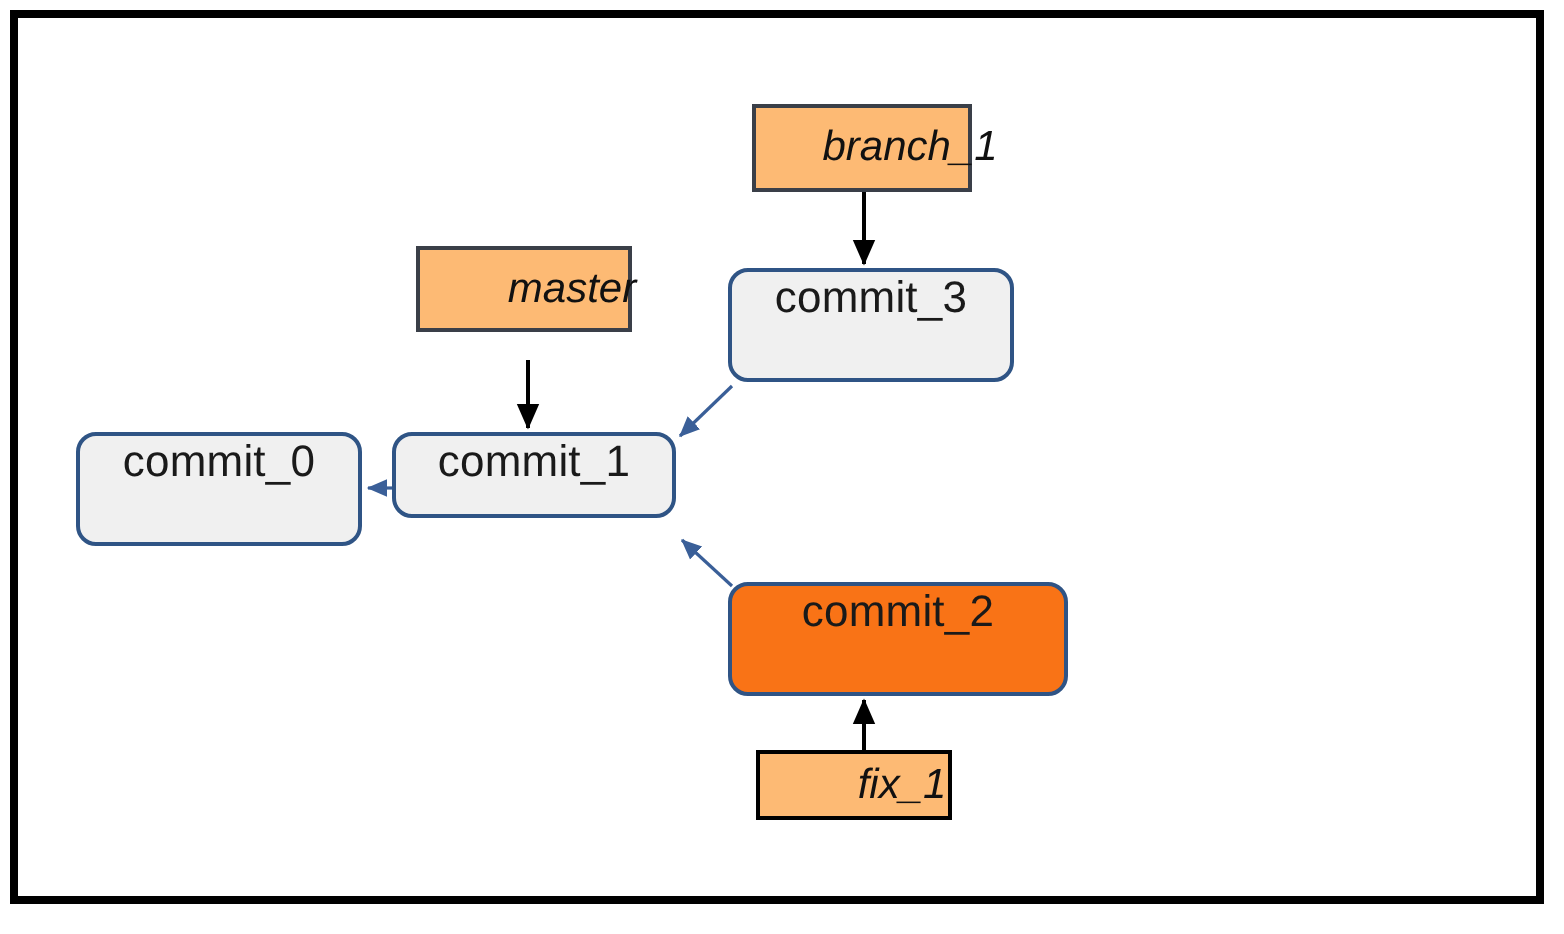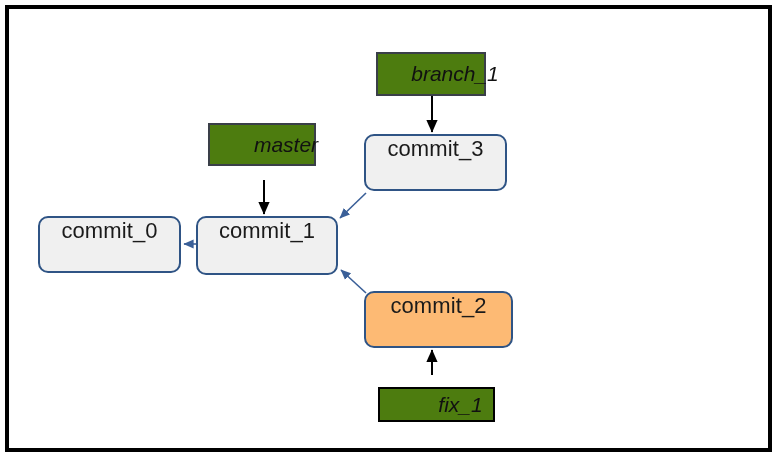--- a/index.html
+++ b/index.html
@@ -50,21 +50,21 @@
     font-weight: 400;
     font-style: normal;
     color: #1a1a1a;
     letter-spacing: 0.1px;
     white-space: nowrap;
   }
   
   .ref-label {
     position: absolute;
     box-sizing: border-box;
-    background: #4d7c0f;
+    background: #fdba74;
     border: 2px solid #3a3f48;
     border-radius: 0;
     display: flex;
     align-items: center;
     justify-content: center;
     font-size: 21px;
     font-style: italic;
     font-weight: 400;
     color: #111111;
     white-space: nowrap;
@@ -98,33 +98,33 @@
         <line x1="366" y1="293" x2="341" y2="270" stroke="#3a5f98" stroke-width="1.6" marker-end="url(#ah-blue)"></line>
         <line x1="264" y1="180" x2="264" y2="214" stroke="#000000" stroke-width="2" marker-end="url(#ah-black)"></line>
         <line x1="432" y1="96" x2="432" y2="132" stroke="#000000" stroke-width="2" marker-end="url(#ah-black)"></line>
         <line x1="432" y1="375" x2="432" y2="350" stroke="#000000" stroke-width="2" marker-end="url(#ah-black)"></line>
       </g>
   </svg>
 
   <div class="commit-node" style="left: 38px; top: 216px; width: 143px; height: 57px; background: rgb(240, 240, 240); border-color: rgb(47, 84, 133);">
     <span>commit_0</span>
   </div>
-  <div class="commit-node" style="left: 196px; top: 216px; width: 142px; height: 59px; background: rgb(240, 240, 240); border-color: rgb(47, 84, 133);">
+  <div class="commit-node" style="left: 196px; top: 216px; width: 142px; height: 43px; background: rgb(240, 240, 240); border-color: rgb(47, 84, 133);">
     <span>commit_1</span>
   </div>
-  <div class="commit-node" style="left: 364px; top: 291px; width: 149px; height: 57px; background: #fdba74; border-color: rgb(47, 84, 133);">
+  <div class="commit-node" style="left: 364px; top: 291px; width: 170px; height: 57px; background: #f97316; border-color: rgb(47, 84, 133);">
     <span>commit_2</span>
   </div>
   <div class="commit-node" style="left: 364px; top: 134px; width: 143px; height: 57px; background: rgb(240, 240, 240); border-color: rgb(47, 84, 133);">
     <span>commit_3</span>
   </div>
 
   <div class="ref-label" style="left: 208px; top: 123px; width: 108px; height: 43px; border-color: rgb(58, 63, 72);">
     <span>master</span>
   </div>
   <div class="ref-label" style="left: 376px; top: 52px; width: 110px; height: 44px; border-color: rgb(58, 63, 72);">
     <span>branch_1</span>
   </div>
-  <div class="ref-label heavy" style="left: 378px; top: 375px; width: 117px; height: 35px; border-color: rgb(0, 0, 0); margin-top: 12px;">
+  <div class="ref-label heavy" style="left: 378px; top: 375px; width: 98px; height: 35px; border-color: rgb(0, 0, 0);">
     <span>fix_1</span>
   </div>
 
 </div>
 
 </body></html>

